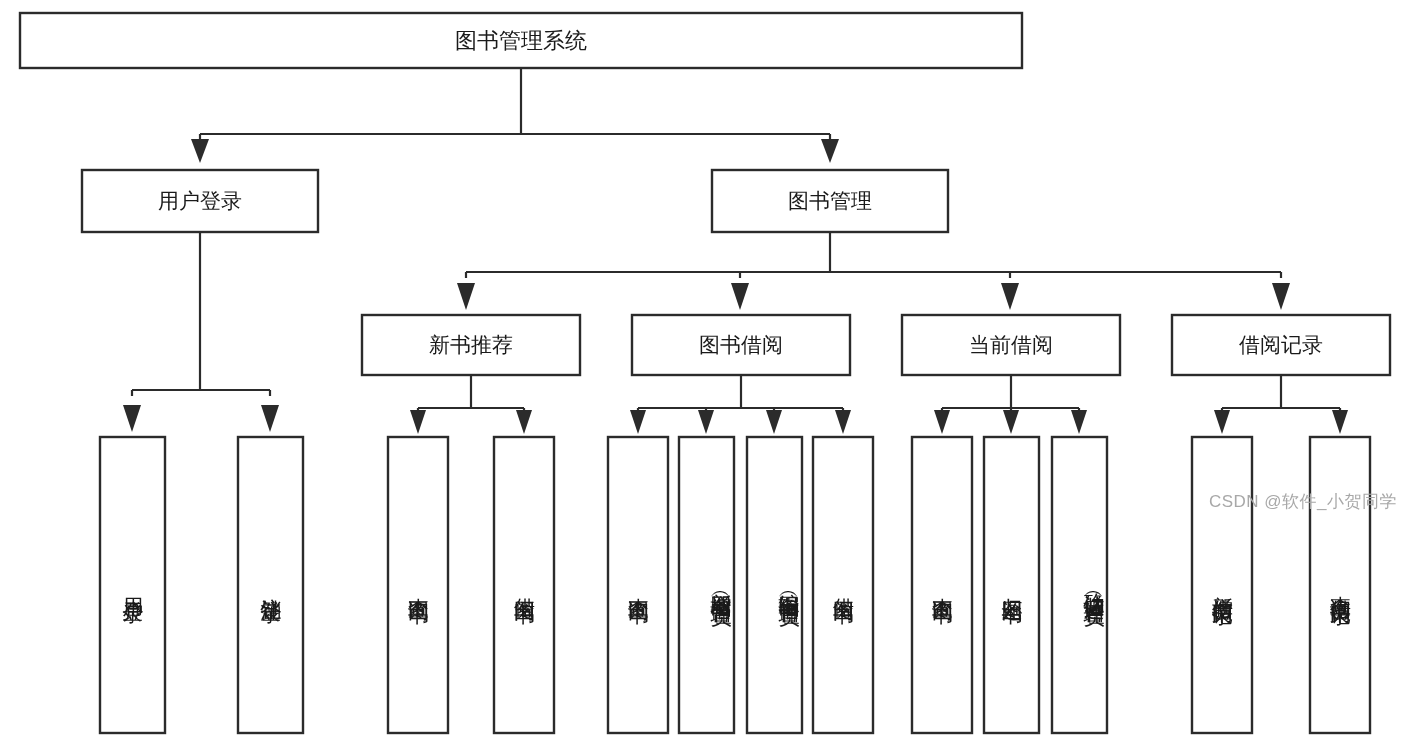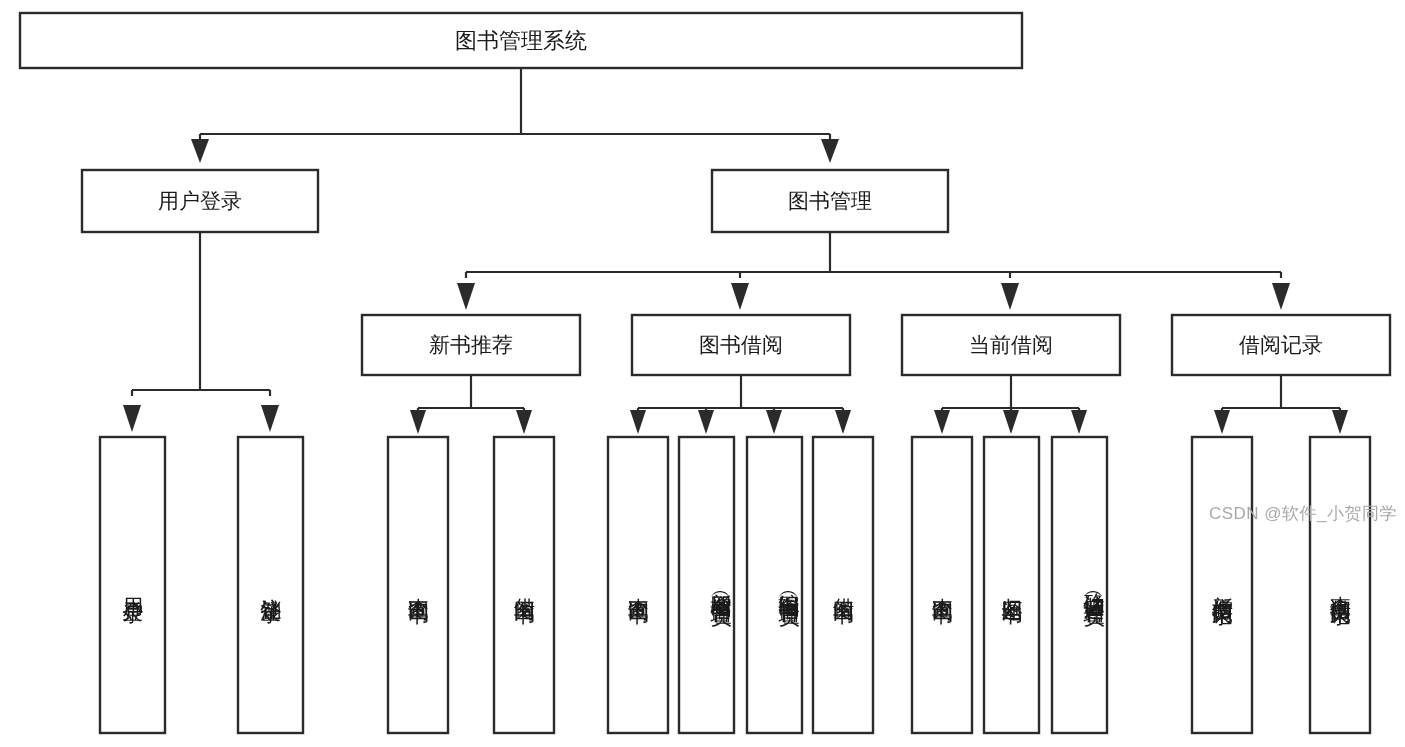--- a/index.html
+++ b/index.html
@@ -69,21 +69,21 @@
     text-align: center;
     white-space: nowrap;
     pointer-events: none;
     display: flex;
     align-items: center;
     justify-content: center;
   }
   .watermark {
     position: absolute;
     right: 8px;
-    bottom: 6px;
+    bottom: 18px;
     font-family: "Liberation Sans", "DejaVu Sans", sans-serif;
     font-size: 17px;
     color: #a8a8a8;
     letter-spacing: 0.5px;
     white-space: nowrap;
   }
 </style>
 </head>
 <body>
 

